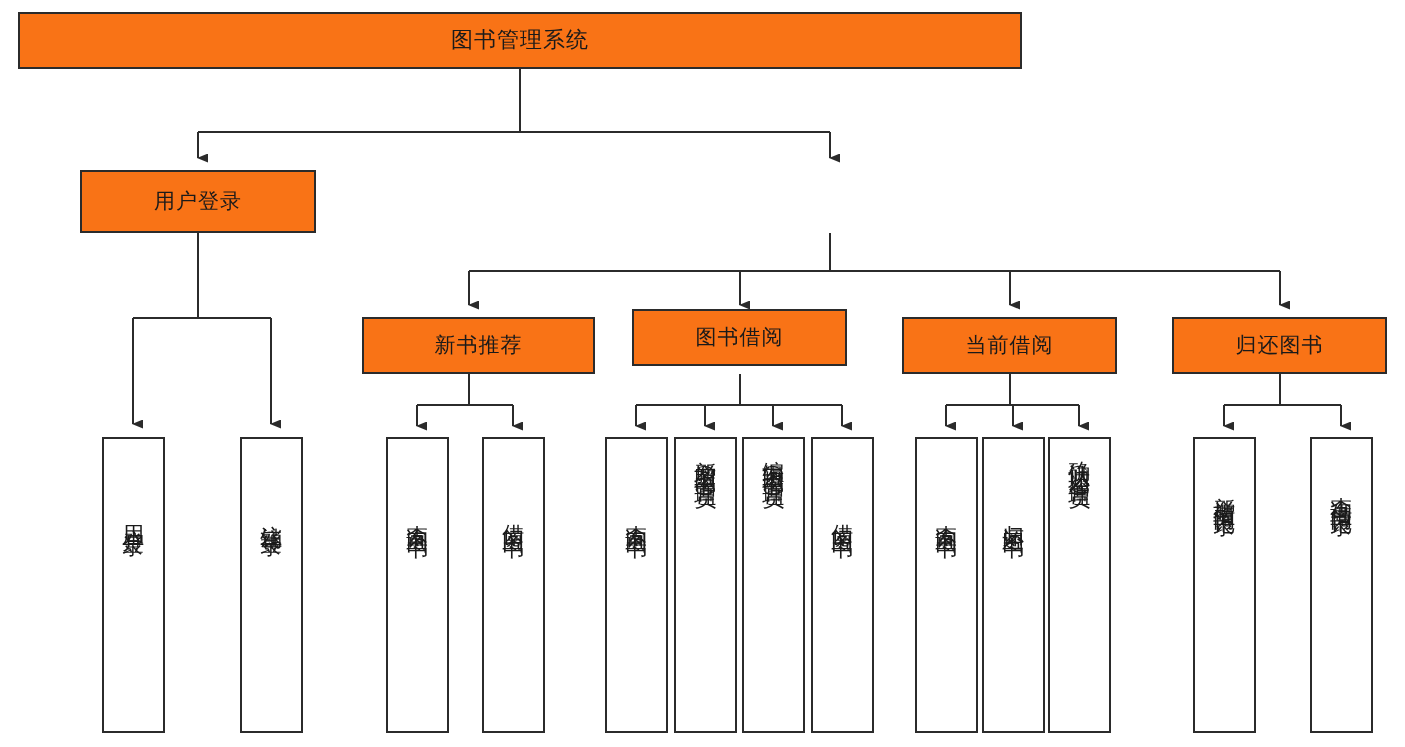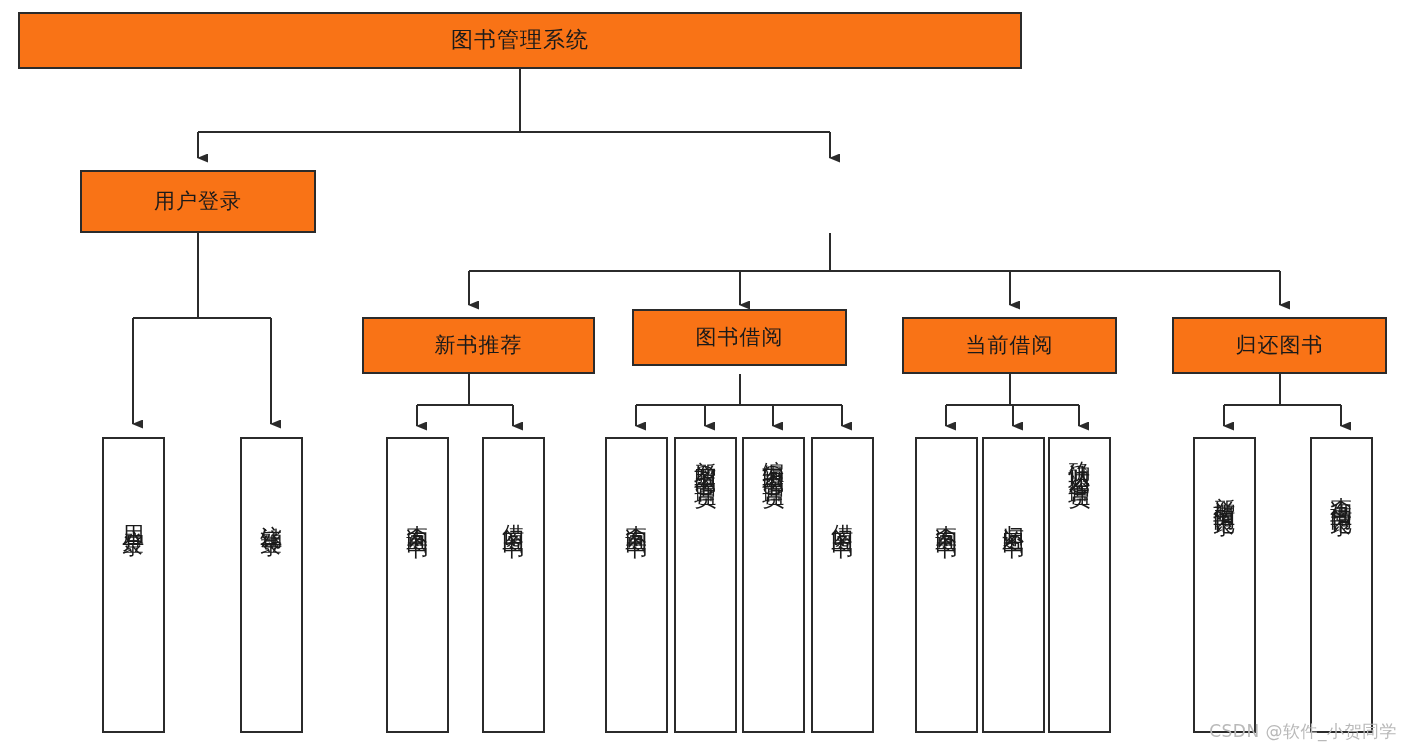--- a/index.html
+++ b/index.html
@@ -199,15 +199,14 @@
     <span class="leaf-text">确认归还（管理员）</span>
   </div>
 
   <div class="leaf-box leaf-mid" style="left:1193px; top:437px; width:63px; height:296px;">
     <span class="leaf-text">新增借阅记录</span>
   </div>
   <div class="leaf-box leaf-mid" style="left:1310px; top:437px; width:63px; height:296px;">
     <span class="leaf-text">查询借阅记录</span>
   </div>
 
-  <div id="watermark">CSDN @软件_小贺同学</div>
 
 </div>
 
 </body></html>

